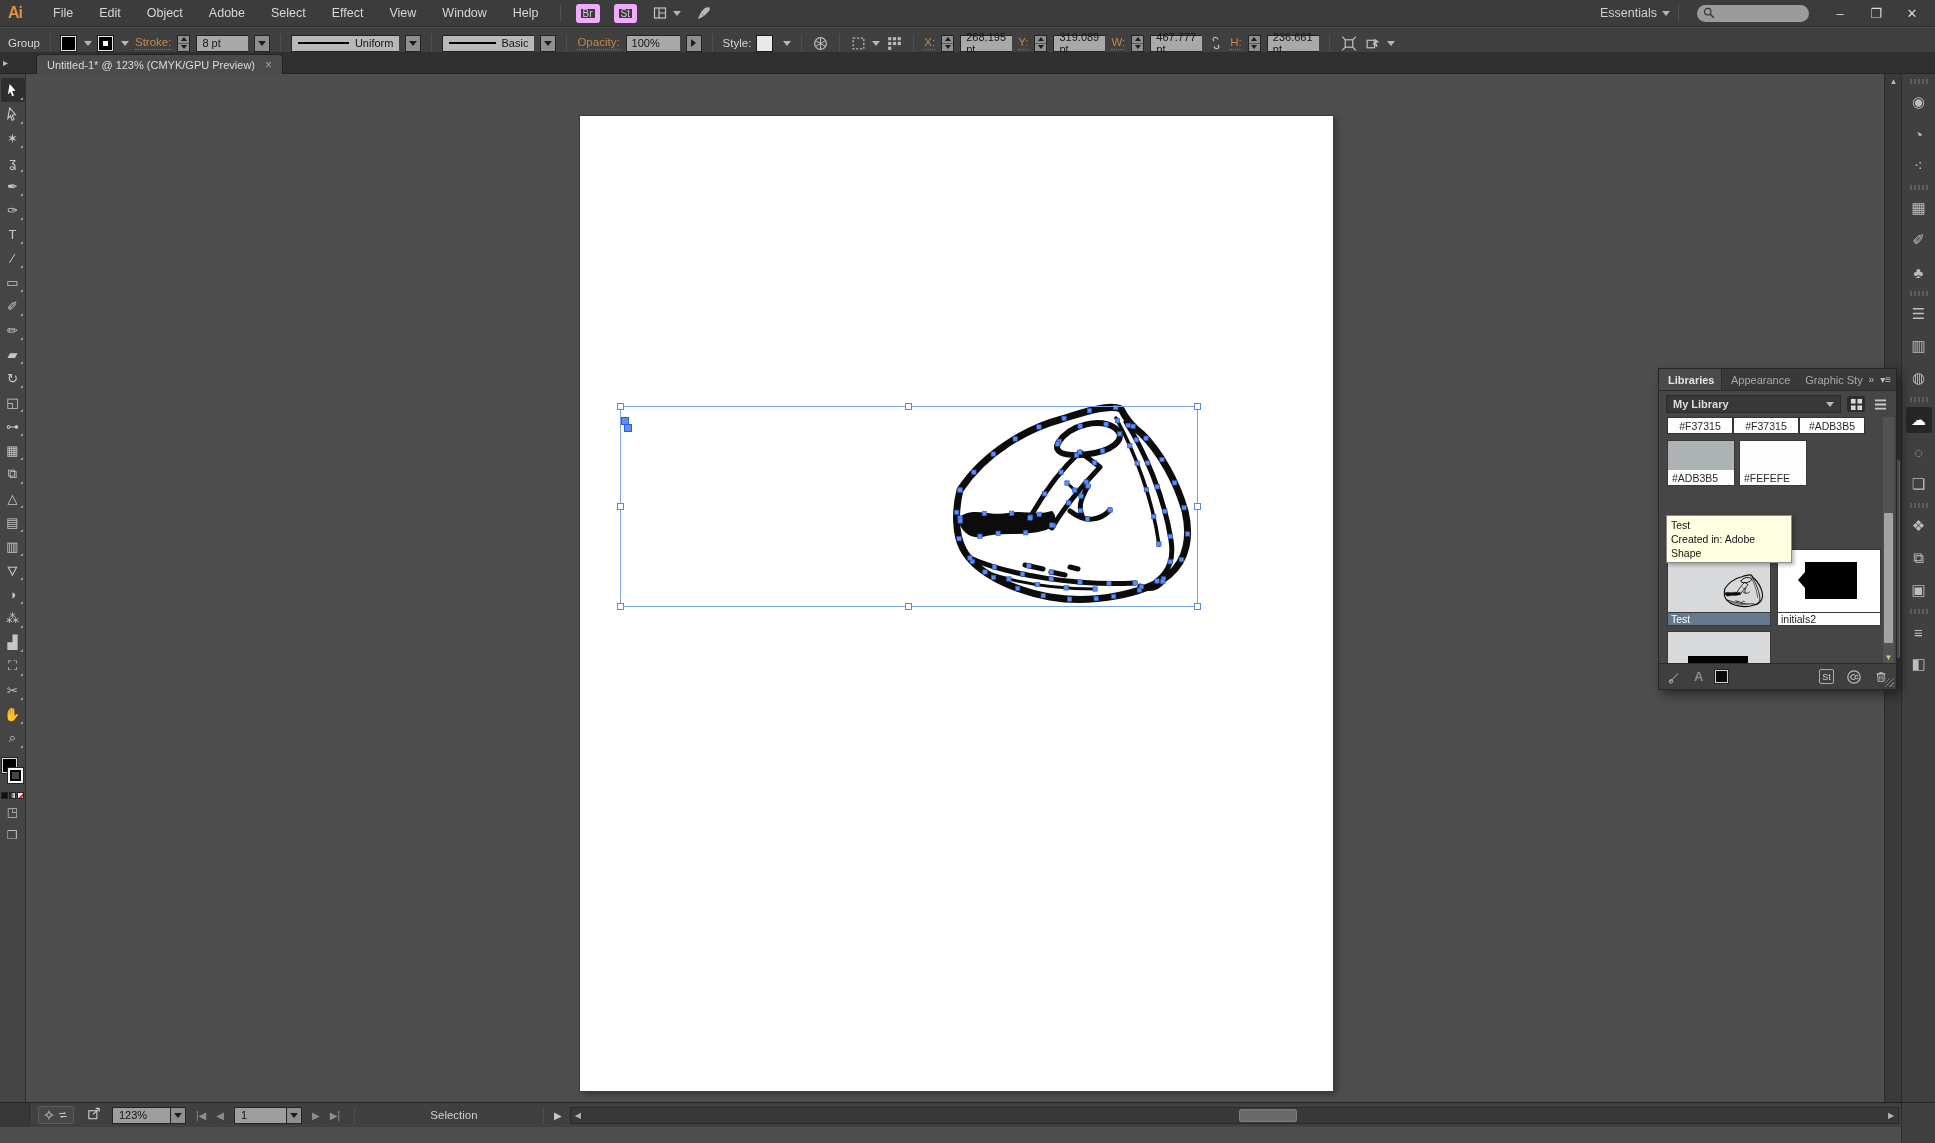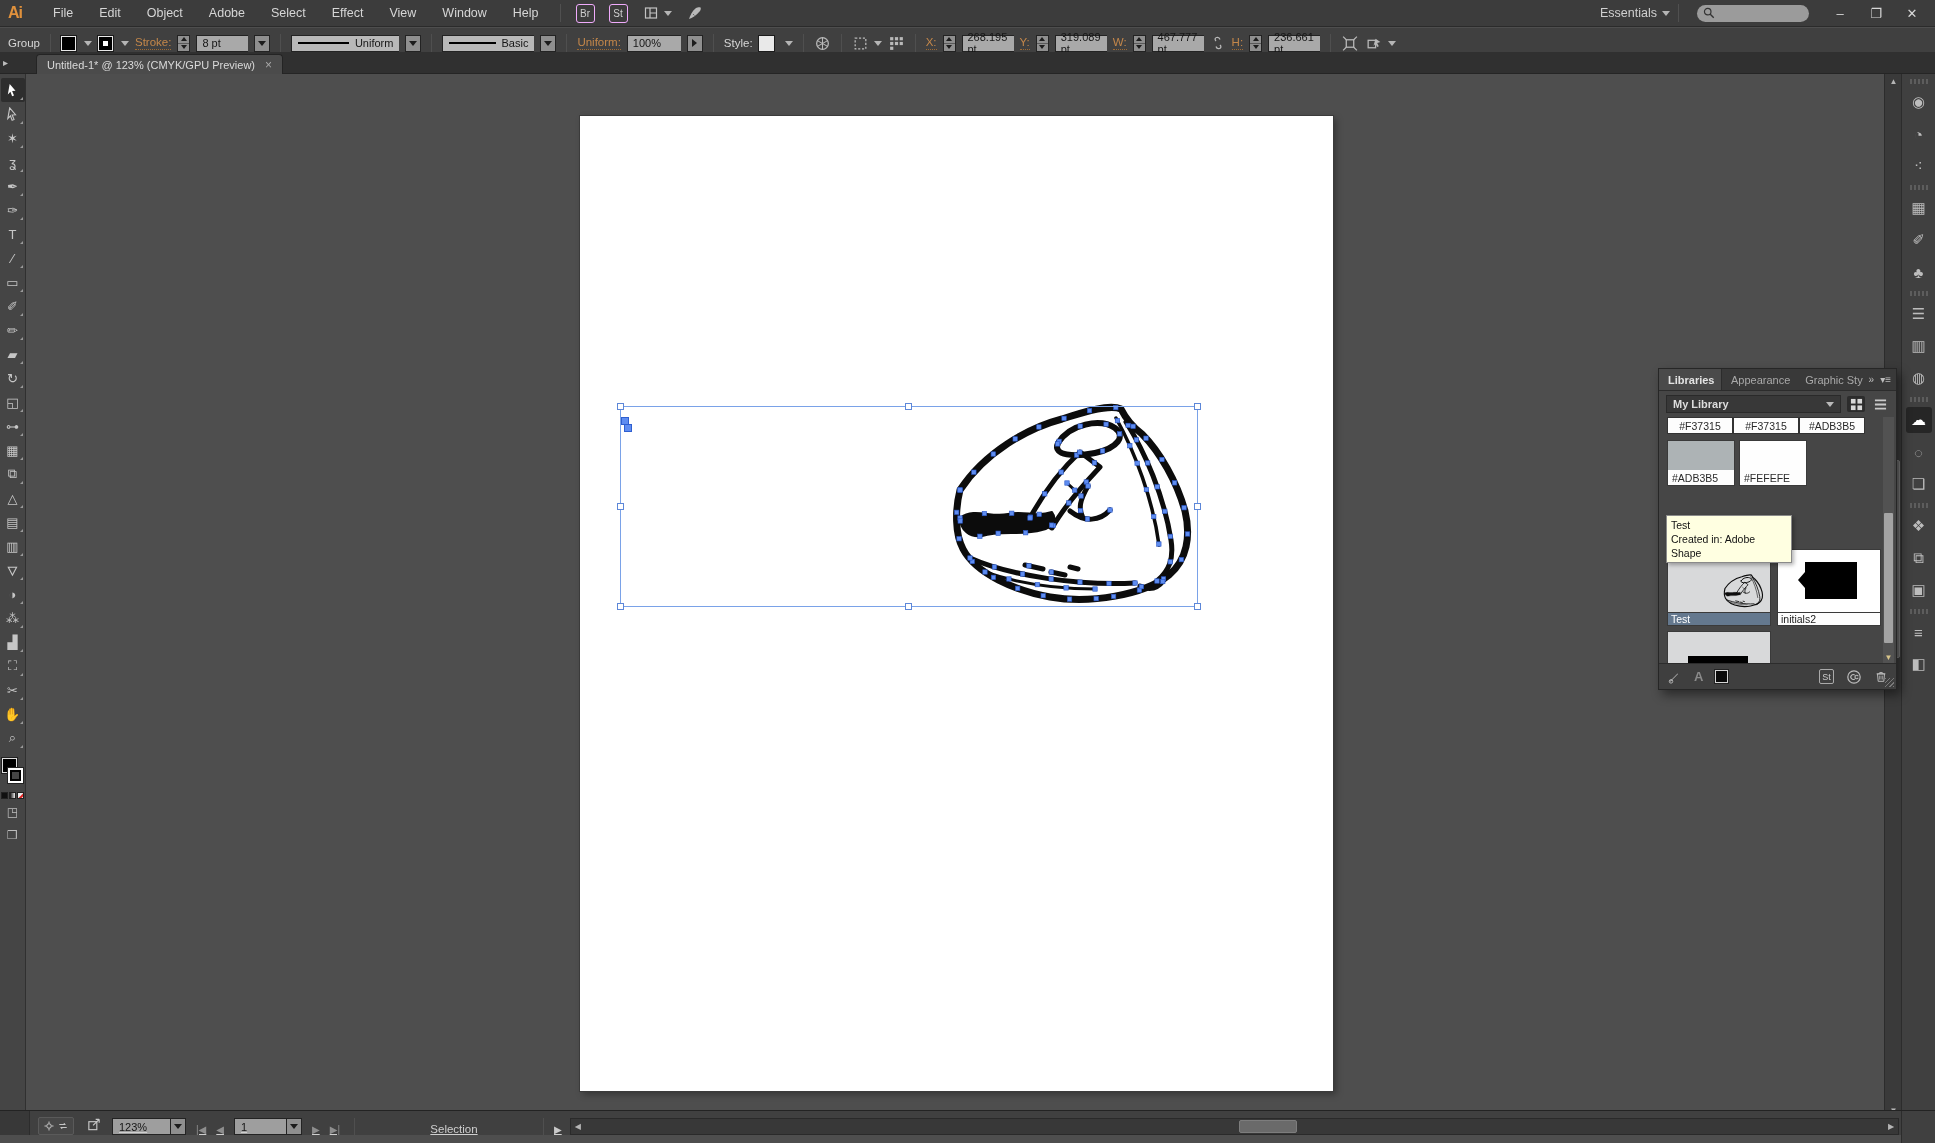--- a/index.html
+++ b/index.html
@@ -4,21 +4,21 @@
 <style>
   html,body{margin:0;padding:0;background:#2a2a2a;}
   *{box-sizing:border-box;font-family:"Liberation Sans","DejaVu Sans",sans-serif;}
   #app{position:relative;width:1935px;height:1143px;background:#4e4e4e;overflow:hidden;font-size:12px;color:#cfcfcf;}
 
   
   #menubar{position:absolute;left:0;top:0;width:100%;height:27px;background:#3c3c3c;border-bottom:1px solid #2b2b2b;display:flex;align-items:center;padding:0 8px;}
   #ai-logo{color:#e0913c;font-weight:bold;font-size:16px;margin-right:18px;letter-spacing:-1px;}
   .menu-item{padding:0 13px;color:#d6d6d6;font-size:12.5px;cursor:default;}
   .mb-sep{width:1px;height:18px;background:#2d2d2d;border-right:1px solid #505050;margin:0 8px;}
-  .sq-btn{min-width:19px;height:19px;border:1px solid #f0abfc;border-radius:3px;color:#cfcfcf;font-size:10px;display:flex;align-items:center;justify-content:center;margin:0 7px;padding:0 2px;}
+  .sq-btn{min-width:19px;height:19px;border:5px solid #f0abfc;border-radius:3px;color:#cfcfcf;font-size:10px;display:flex;align-items:center;justify-content:center;margin:0 7px;padding:0 2px;}
   .dd-arrow{width:0;height:0;border-left:4px solid transparent;border-right:4px solid transparent;border-top:5px solid #b5b5b5;display:inline-block;margin-left:5px;}
   #workspace{display:flex;align-items:center;margin-left:auto;color:#d0d0d0;font-size:12.5px;}
   #searchbox{width:112px;height:17px;background:#9b9b9b;border-radius:9px;margin:0 10px;display:flex;align-items:center;padding:0 6px;}
   .winbtn{width:30px;height:20px;display:flex;align-items:center;justify-content:center;color:#d8d8d8;font-size:13px;margin-left:6px;}
 
   
   #controlbar{position:absolute;left:0;top:28px;width:100%;height:24px;background:#404040;border-bottom:1px solid #2b2b2b;display:flex;align-items:center;padding:15px 8px;gap:6px;}
   .cb-sep{width:1px;height:18px;background:#2c2c2c;border-right:1px solid #4f4f4f;margin:0 4px;}
   .cb-label{color:#d6d6d6;font-size:11.5px;}
   .cb-link{color:#c4874a;font-size:11.5px;border-bottom:1px dotted #a06a32;line-height:13px;}
@@ -112,21 +112,21 @@
   #lib-thumb{position:absolute;left:1px;top:96px;width:9px;height:130px;background:#a3a3a3;border-radius:1px;}
   #lib-scroll .dn{position:absolute;left:1px;bottom:1px;width:9px;text-align:center;color:#d8c58a;font-size:8px;}
   #lib-footer{position:absolute;left:0;bottom:0;right:0;height:26px;background:#3f3f3f;border-top:1px solid #2c2c2c;display:flex;align-items:center;padding:0 8px;gap:12px;}
   #lib-footer .f-ico{color:#bdbdbd;font-size:13px;display:flex;align-items:center;}
   #lib-footer .spacer{flex:1;}
   #fill-chip{width:13px;height:13px;background:#0a0a0a;border:1px solid #d5d5d5;outline:1px solid #222;}
   #st-chip{width:15px;height:15px;border:1px solid #aaa;border-radius:2px;font-size:9px;display:flex;align-items:center;justify-content:center;color:#ccc;}
   #grip-dots{position:absolute;right:2px;bottom:2px;width:9px;height:9px;background:repeating-linear-gradient(135deg,#7a7a7a 0 1px,transparent 1px 3px);}
 
   
-  #statusbar{position:absolute;left:0;bottom:8px;width:100%;height:25px;background:#404040;border-top:1px solid #232323;display:flex;align-items:flex-end;text-decoration:underline;}
+  #statusbar{position:absolute;left:0;bottom:16px;width:100%;height:25px;background:#404040;border-top:1px solid #232323;display:flex;align-items:center;}
   #statusbar .block-left{width:30px;height:100%;background:#383838;border-right:1px solid #2c2c2c;}
   .st-btn{height:18px;border:1px solid #5a5a5a;border-radius:2px;background:#474747;display:flex;align-items:center;justify-content:center;color:#c9c9c9;font-size:11px;padding:0 4px;margin-left:8px;gap:2px;}
   .st-fld{background:#9e9e9e;color:#161616;font-size:11px;height:17px;display:flex;align-items:center;padding:0 6px;border:1px solid #232323;border-right:none;margin-left:10px;}
   .nav-arr{color:#8e8e8e;font-size:10px;margin-left:10px;}
   #status-zone{width:150px;text-align:center;color:#cfcfcf;font-size:11.5px;margin-left:24px;}
   .st-sep{width:1px;height:17px;background:#2c2c2c;border-right:1px solid #4f4f4f;margin-left:14px;}
   #hscroll{position:relative;flex:1;height:17px;background:#383838;border:1px solid #2a2a2a;margin:0 2px 0 8px;}
   #hthumb{position:absolute;left:668px;top:1px;width:58px;height:13px;background:#6a6a6a;border:1px solid #7d7d7d;border-radius:2px;}
   #hscroll .hs-arr{position:absolute;top:0;width:14px;height:15px;display:flex;align-items:center;justify-content:center;color:#b5b5b5;font-size:8px;}
   #corner-box{width:34px;height:100%;background:#404040;border-left:1px solid #2c2c2c;}
@@ -233,21 +233,21 @@
       </span>
     <div class="cb-sep"></div>
     <span class="line-combo" style="width:92px">
         <span class="ln"></span>
         <span>Basic</span>
       </span>
     <span class="arr-btn">
         <span class="tri"></span>
       </span>
     <div class="cb-sep"></div>
-    <span class="cb-link">Uniform:</span>
+    <span class="cb-link">Opacity:</span>
     <span class="fld" style="width:54px">100%</span>
     <span class="arr-btn">
         <span class="tri-r"></span>
       </span>
     <div class="cb-sep"></div>
     <span class="cb-label">Style:</span>
     <span class="swatch-well style-well"></span>
     <span class="dd-arrow"></span>
     <div class="cb-sep"></div>
     <span class="cb-icon">

